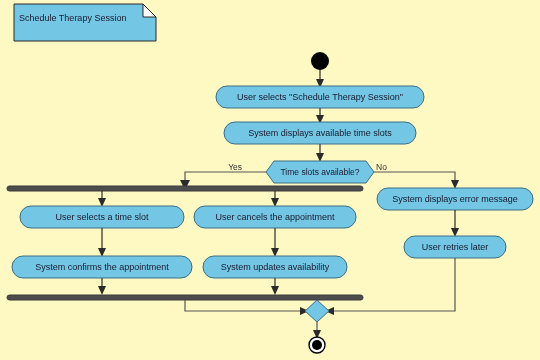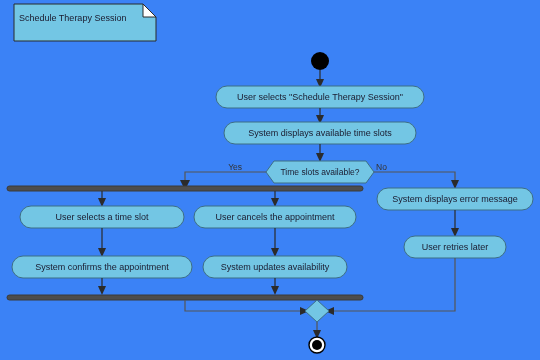--- a/index.html
+++ b/index.html
@@ -11,21 +11,21 @@
   body {
     width: 540px;
     height: 360px;
     overflow: hidden;
     font-family: "Liberation Sans", sans-serif;
   }
   #diagram-root {
     position: relative;
     width: 540px;
     height: 360px;
-    background: #3b82f6;
+    background: #fef9c3;
   }
   svg#uml-canvas {
     position: absolute;
     left: 0;
     top: 0;
     width: 540px;
     height: 360px;
     display: block;
   }
   .node-label {

